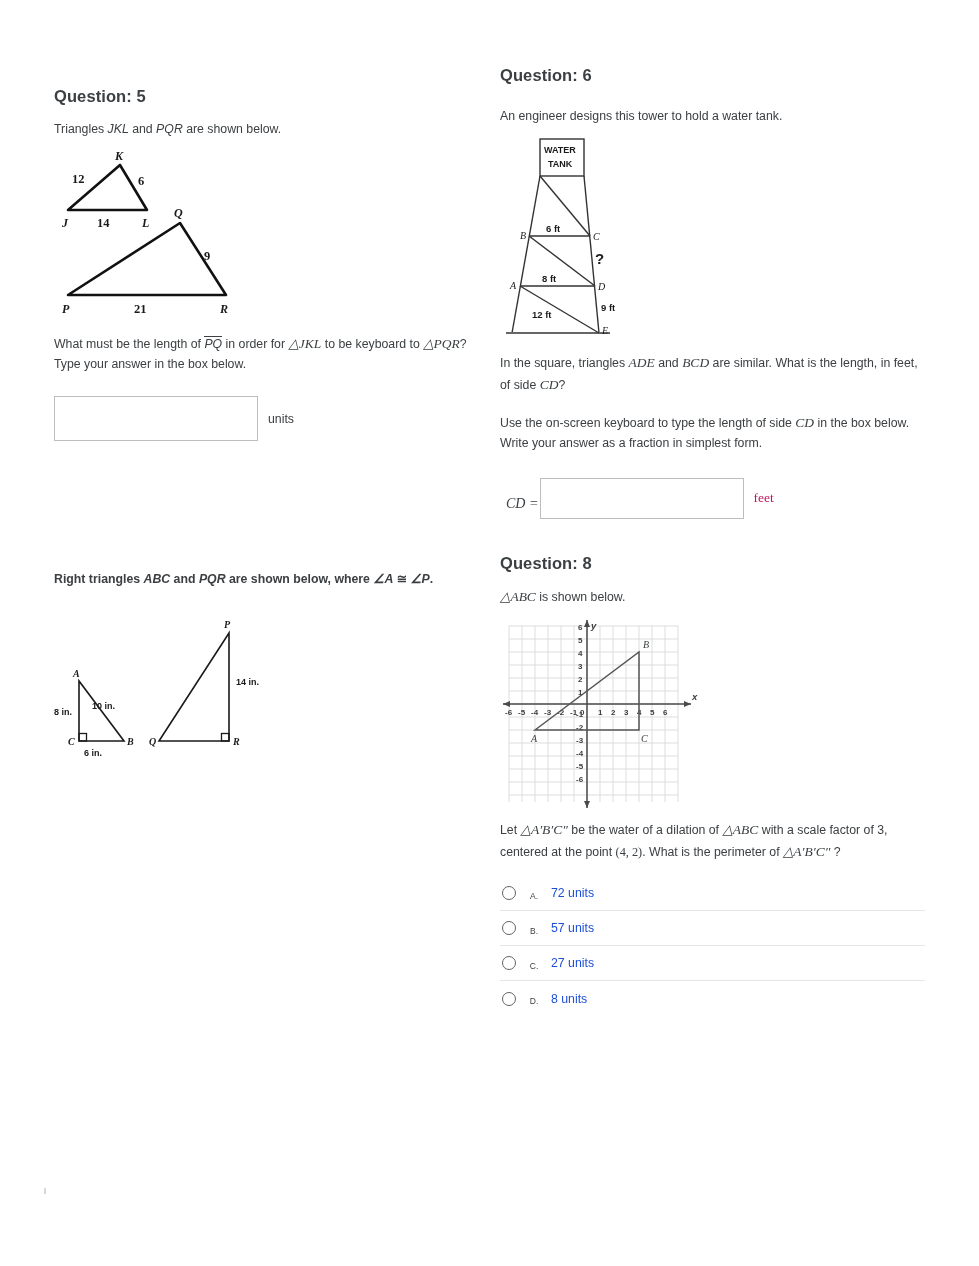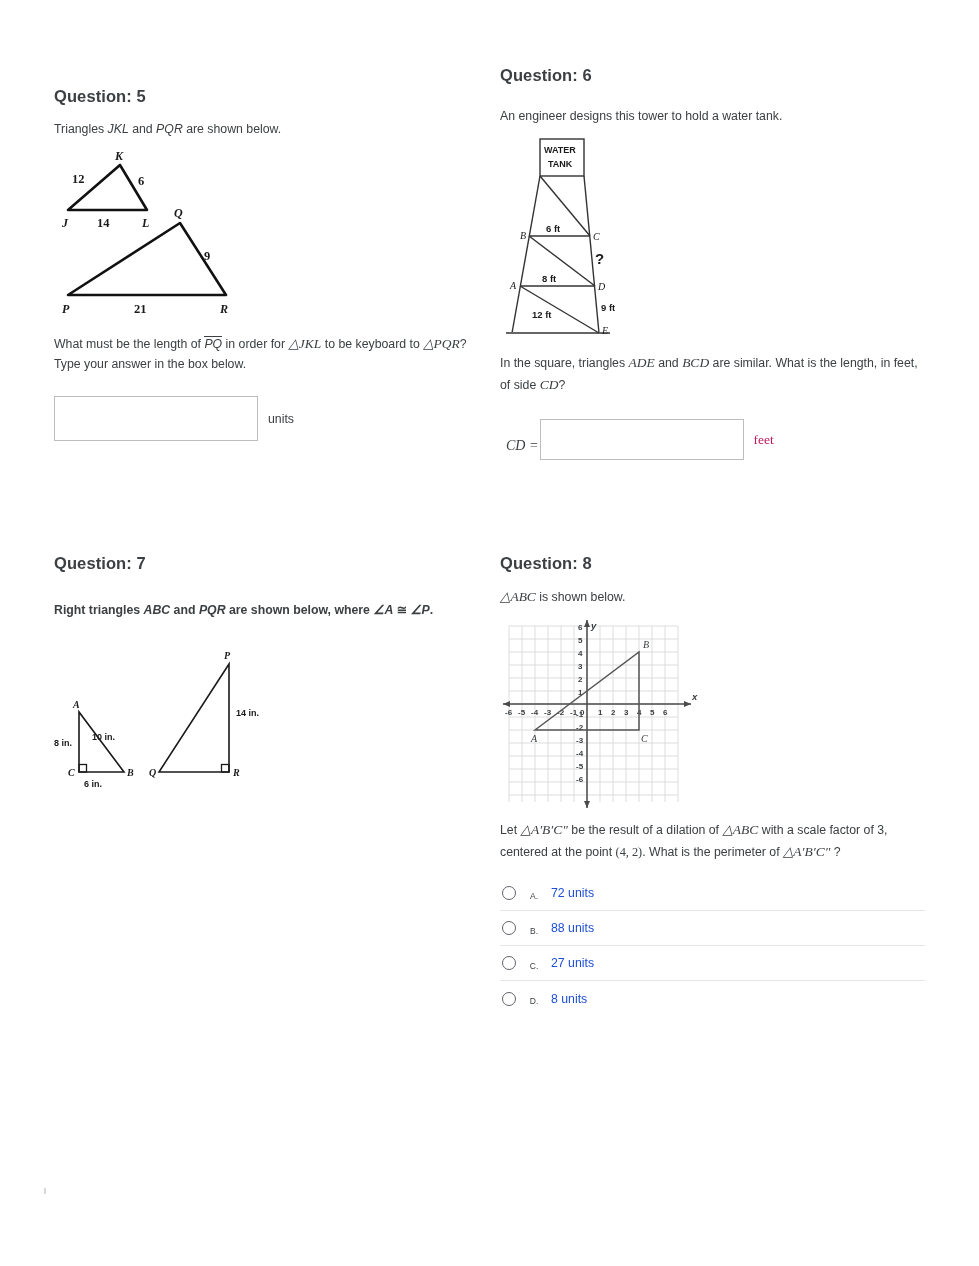--- a/index.html
+++ b/index.html
@@ -168,32 +168,34 @@
         <text class="tower-pt" x="8" y="155">A</text>
         <text class="tower-pt" x="96" y="156">D</text>
         <text class="tower-pt" x="100" y="200">E</text>
       </svg>
     </div>
 
     <div class="q-body" style="margin-top:6px; width:425px;">
       <span>In the square, triangles </span><span class="serif-i">ADE</span><span> and </span><span class="serif-i">BCD</span><span> are similar. What is the length, in feet, of side </span><span class="serif-i">CD</span><span>?</span>
     </div>
 
+    <div class="q-body" style="margin-top:17px; width:425px;">
+      <span>Use the on-screen keyboard to type the length of side </span><span class="serif-i">CD</span><span> in the box below. Write your answer as a fraction in simplest form.</span>
+    </div>
 
     <div class="cdrow" style="margin-top:24px; margin-left:6px;">
       <span class="cdlabel">CD =</span>
       <input class="cdbox" type="text" value="" style="">
       <span class="cdfeet">feet</span>
     </div>
   </div>
 
   <div class="col col-left" style="top:554px;">
-    <div class="q-title">Question: 7</div>
-
-    <div class="q-intro bold" style="margin-top:28px;">
+
+    <div class="q-intro bold" style="margin-top:16px;">
       <span>Right triangles </span><span class="ital">ABC</span><span> and </span><span class="ital">PQR</span><span> are shown below, where </span><span class="ital">∠A</span><span> ≅ </span><span class="ital">∠P</span><span>.</span>
     </div>
 
     <div style="margin-top:22px;">
       <svg width="260" height="160" viewBox="0 0 260 160" aria-hidden="true">
 
         <polygon points="25,70 25,130 70,130" fill="none" stroke="#1a1a1a" stroke-width="1.6"></polygon>
         <rect x="25" y="122.5" width="7.5" height="7.5" fill="none" stroke="#1a1a1a" stroke-width="1.3"></rect>
         <text class="q7-pt" x="19" y="66">A</text>
         <text class="q7-pt" x="14" y="134">C</text>
@@ -299,33 +301,33 @@
 
         <polygon points="32,112 136,34 136,112" fill="none" stroke="#555" stroke-width="1.5"></polygon>
 
         <text class="grid-pt" x="28" y="124">A</text>
         <text class="grid-pt" x="140" y="30">B</text>
         <text class="grid-pt" x="138" y="124">C</text>
       </svg>
     </div>
 
     <div class="q-body" style="margin-top:6px; width:425px;">
-      <span>Let </span><span class="serif-i">△A′B′C″</span><span> be the result of a dilation of </span><span class="serif-i">△ABC</span><span> with a scale factor of 3, centered at the point </span><span class="serif-n">(4, 2)</span><span>. What is the perimeter of </span><span class="serif-i">△A′B′C″</span><span> ?</span>
+      <span>Let </span><span class="serif-i">△A′B′C″</span><span> be the water of a dilation of </span><span class="serif-i">△ABC</span><span> with a scale factor of 3, centered at the point </span><span class="serif-n">(4, 2)</span><span>. What is the perimeter of </span><span class="serif-i">△A′B′C″</span><span> ?</span>
     </div>
 
     <div class="choices">
       <div class="choice">
         <span class="radio"></span>
         <span class="choice-letter">A.</span>
         <span class="choice-text">72 units</span>
       </div>
       <div class="choice">
         <span class="radio"></span>
         <span class="choice-letter">B.</span>
-        <span class="choice-text">88 units</span>
+        <span class="choice-text">57 units</span>
       </div>
       <div class="choice">
         <span class="radio"></span>
         <span class="choice-letter">C.</span>
         <span class="choice-text">27 units</span>
       </div>
       <div class="choice">
         <span class="radio"></span>
         <span class="choice-letter">D.</span>
         <span class="choice-text">8 units</span>

